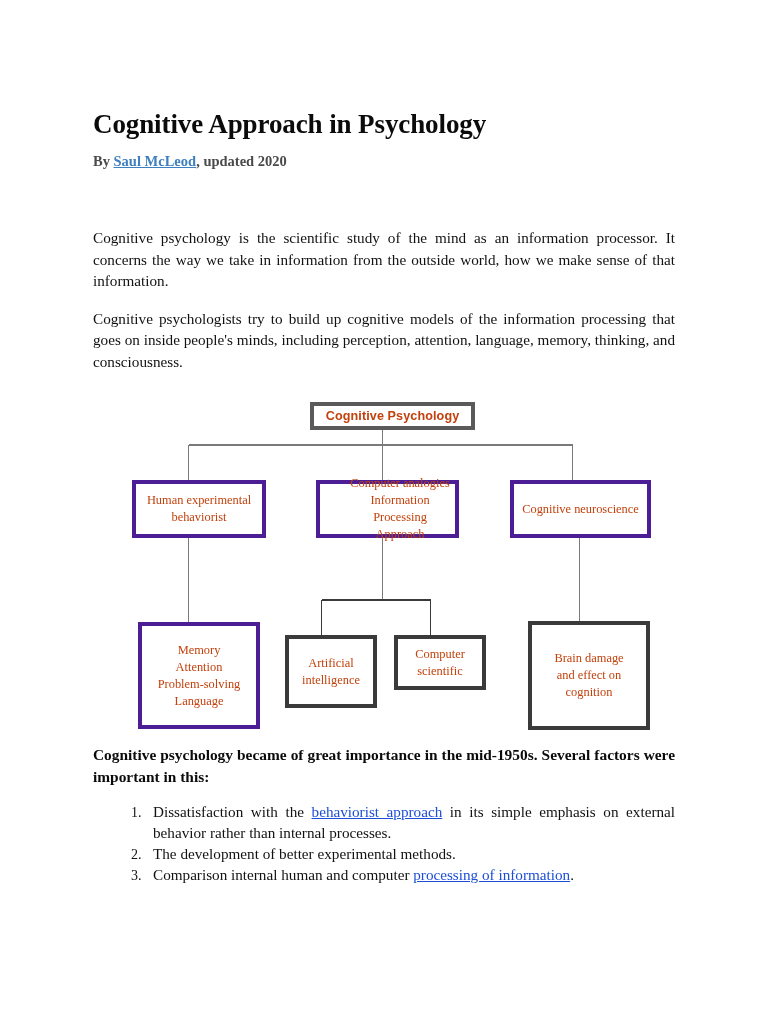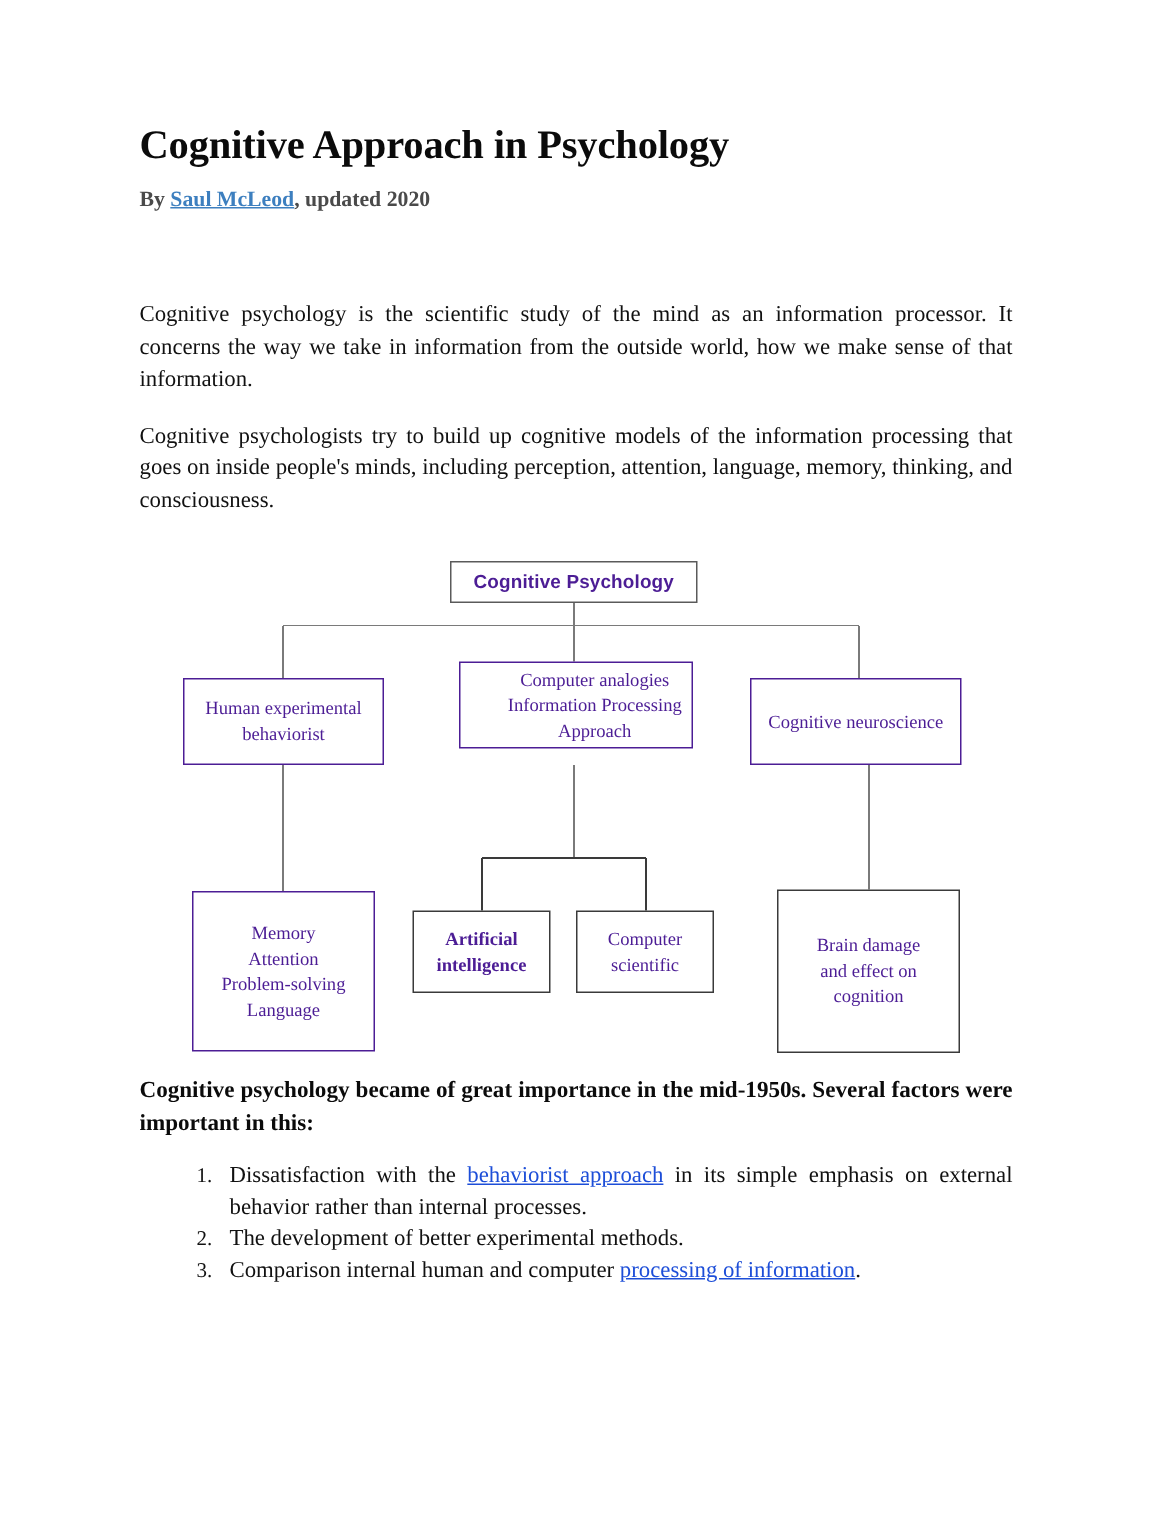--- a/index.html
+++ b/index.html
@@ -32,21 +32,21 @@
   }
 
   
   .doc-title {
     font-family: "Liberation Serif", serif;
     font-weight: bold;
     font-size: 27px;
     line-height: 32px;
     letter-spacing: -0.1px;
     margin: 0;
-    padding-top: 80px;
+    padding-top: 108px;
     color: #0b0b0b;
   }
   .byline {
     font-family: "Liberation Serif", serif;
     font-size: 14.5px;
     line-height: 20px;
     color: #4a4a4a;
     margin: 11px 0 0 0;
     font-weight: 600;
   }
@@ -107,49 +107,50 @@
     height: 348px;
     margin-top: 24px;
   }
   .diagram-svg {
     position: absolute;
     left: 0; top: 0;
   }
   .dbox {
     position: absolute;
     box-sizing: border-box;
-    border: 1px solid #4c1d95;
+    border: 4px solid #4c1d95;
     background: #ffffff;
     display: flex;
     align-items: center;
     justify-content: center;
     text-align: center;
     font-family: "Liberation Serif", serif;
     font-size: 12.4px;
     line-height: 17px;
-    color: #4c1d95;
+    color: #c2410c;
+    margin-left: 10px;
   }
   .dbox.root {
     font-family: "Liberation Sans", sans-serif;
     font-weight: bold;
     font-size: 12.6px;
     letter-spacing: 0.1px;
     border-color: #5a5a5a;
   }
   .dbox.dark {
     border-color: #3a3a3a;
   }
 
   
   #box-root      { left: 207px; top: 6px;   width: 165px; height: 28px; }
   #box-human     { left: 29px;  top: 84px;  width: 134px; height: 58px; }
-  #box-computer  { left: 213px; top: 73px;  width: 156px; height: 58px; padding-left: 25px; }
+  #box-computer  { left: 213px; top: 84px;  width: 143px; height: 58px; padding-left: 25px; }
   #box-neuro     { left: 407px; top: 84px;  width: 141px; height: 58px; }
   #box-memory    { left: 35px;  top: 226px; width: 122px; height: 107px; }
-  #box-ai        { left: 182px; top: 239px; width: 92px;  height: 55px; font-weight: bold; }
+  #box-ai        { left: 182px; top: 239px; width: 92px;  height: 73px; }
   #box-sim       { left: 291px; top: 239px; width: 92px;  height: 55px; }
   #box-brain     { left: 425px; top: 225px; width: 122px; height: 109px; }
 </style>
 </head>
 <body>
 
 <div class="page">
   <div class="content">
 
     <h1 class="doc-title">Cognitive Approach in Psychology</h1>

